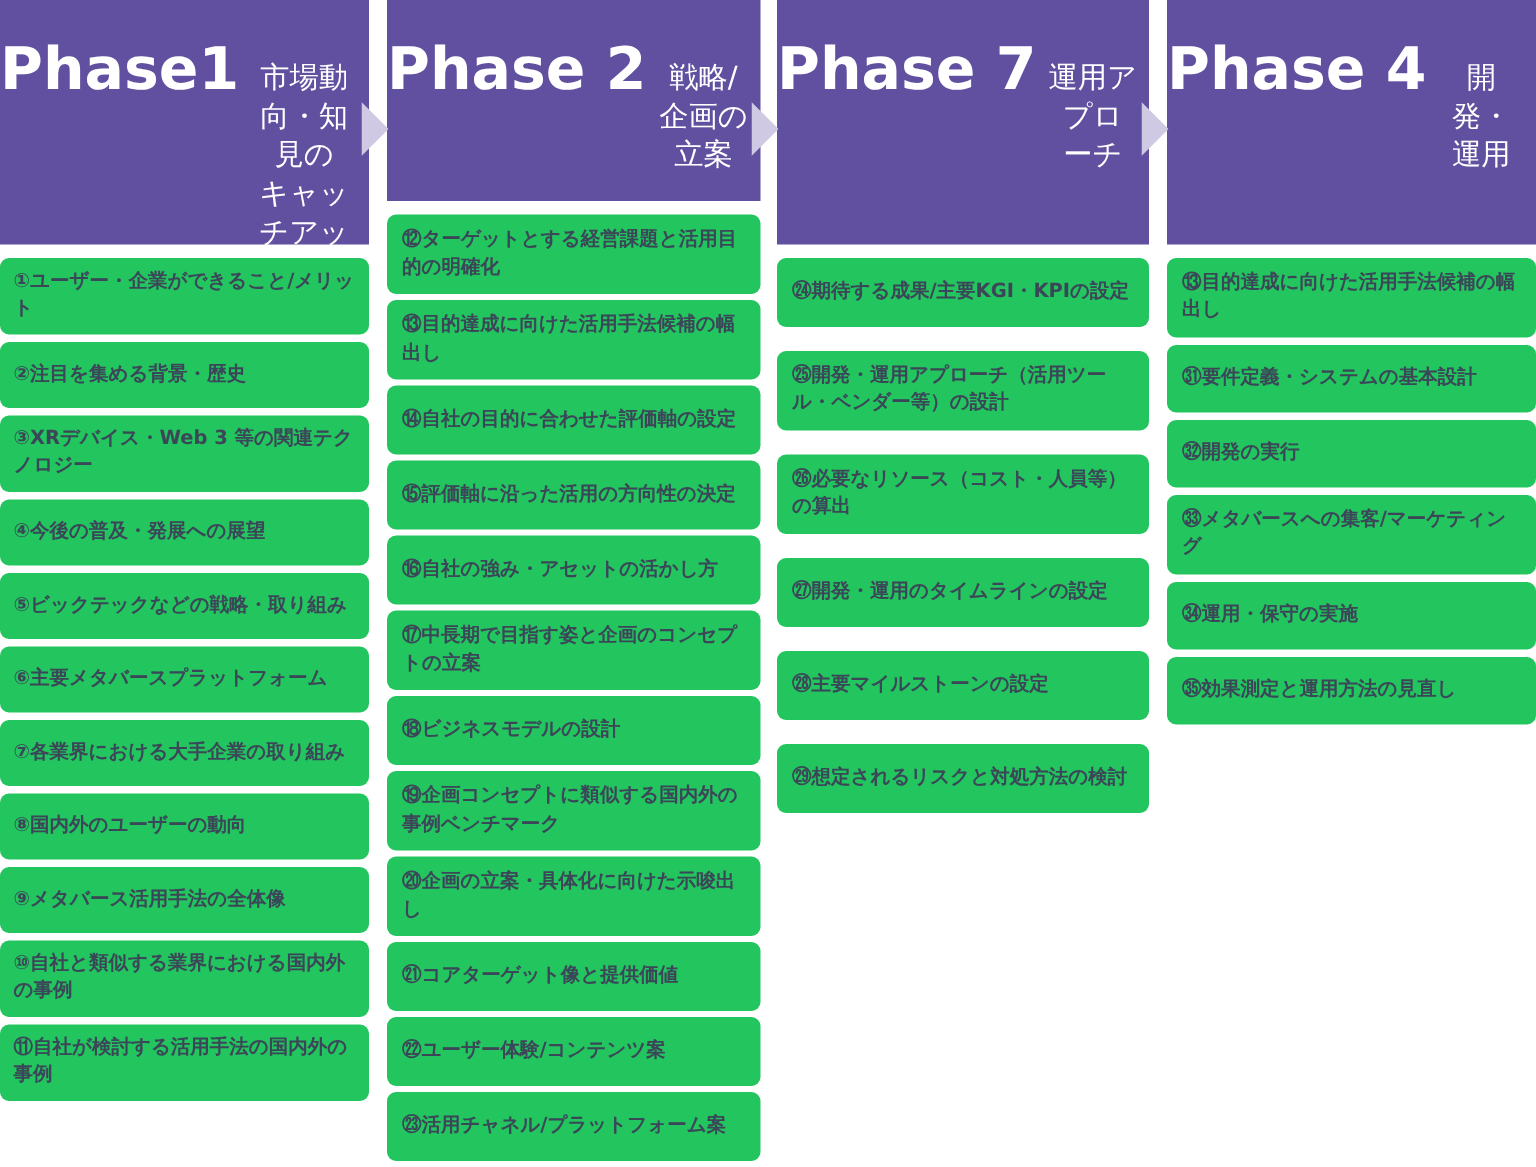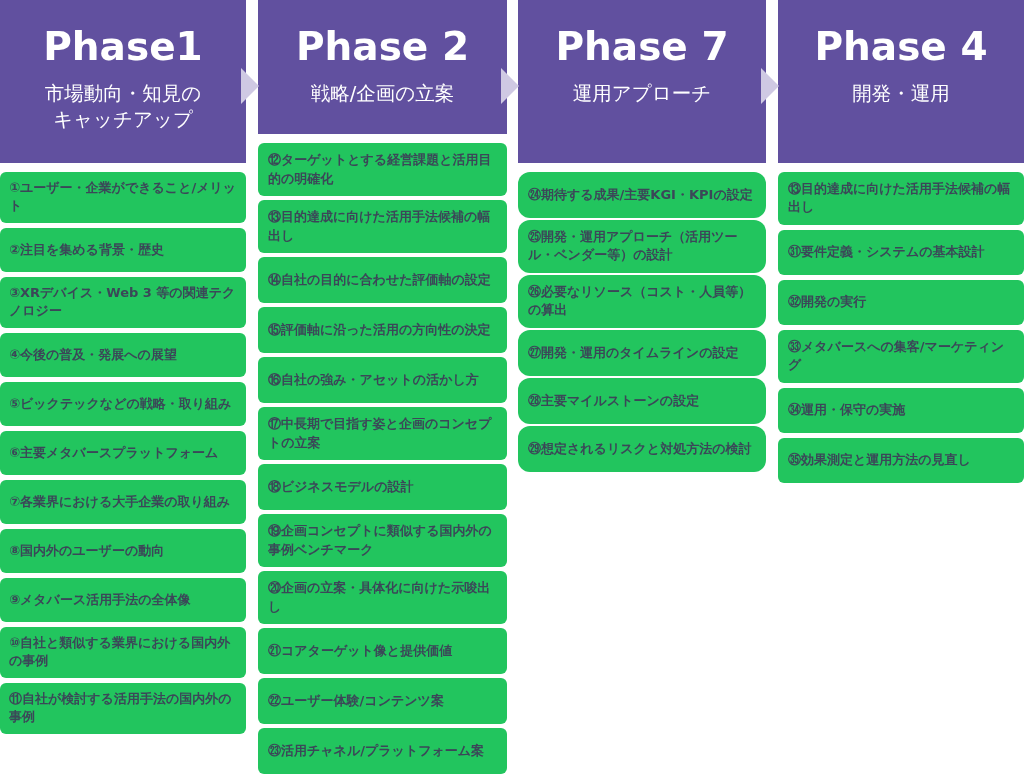--- a/index.html
+++ b/index.html
@@ -36,22 +36,21 @@
   .col-2 { width: 249px; margin-right: 11px; }
   .col-3 { width: 248px; margin-right: 12px; }
   .col-4 { width: 246px; }
 
   
   .phase-header {
     height: 163px;
     background: #61509F;
     color: #ffffff;
     display: flex;
-    flex-direction: column;
-    align-items: center;
+    flex-direction: row;
     justify-content: flex-start;
     box-sizing: border-box;
     padding-top: 26px;
   }
 
   .phase-title {
     font-size: 39px;
     font-weight: bold;
     line-height: 1.08;
     letter-spacing: 0px;
@@ -100,21 +99,21 @@
     line-height: 1.42;
     box-sizing: border-box;
     display: flex;
     align-items: center;
     word-break: break-all;
   }
 
   
   .col-1 .item-card { min-height: 44px; padding: 7px 9px; margin-bottom: 5px; }
   .col-2 .item-card { min-height: 46px; padding: 8px 10px; margin-bottom: 4px; }
-  .col-3 .item-card { min-height: 46px; padding: 8px 10px; margin-bottom: 2px; border-radius: 12px; }
+  .col-3 .item-card { min-height: 46px; padding: 8px 10px; margin-bottom: 16px; }
   .col-4 .item-card { min-height: 45px; padding: 8px 10px; margin-bottom: 5px; }
 
   .item-text {
     display: block;
     width: 100%;
   }
 </style>
 </head>
 <body>
 

